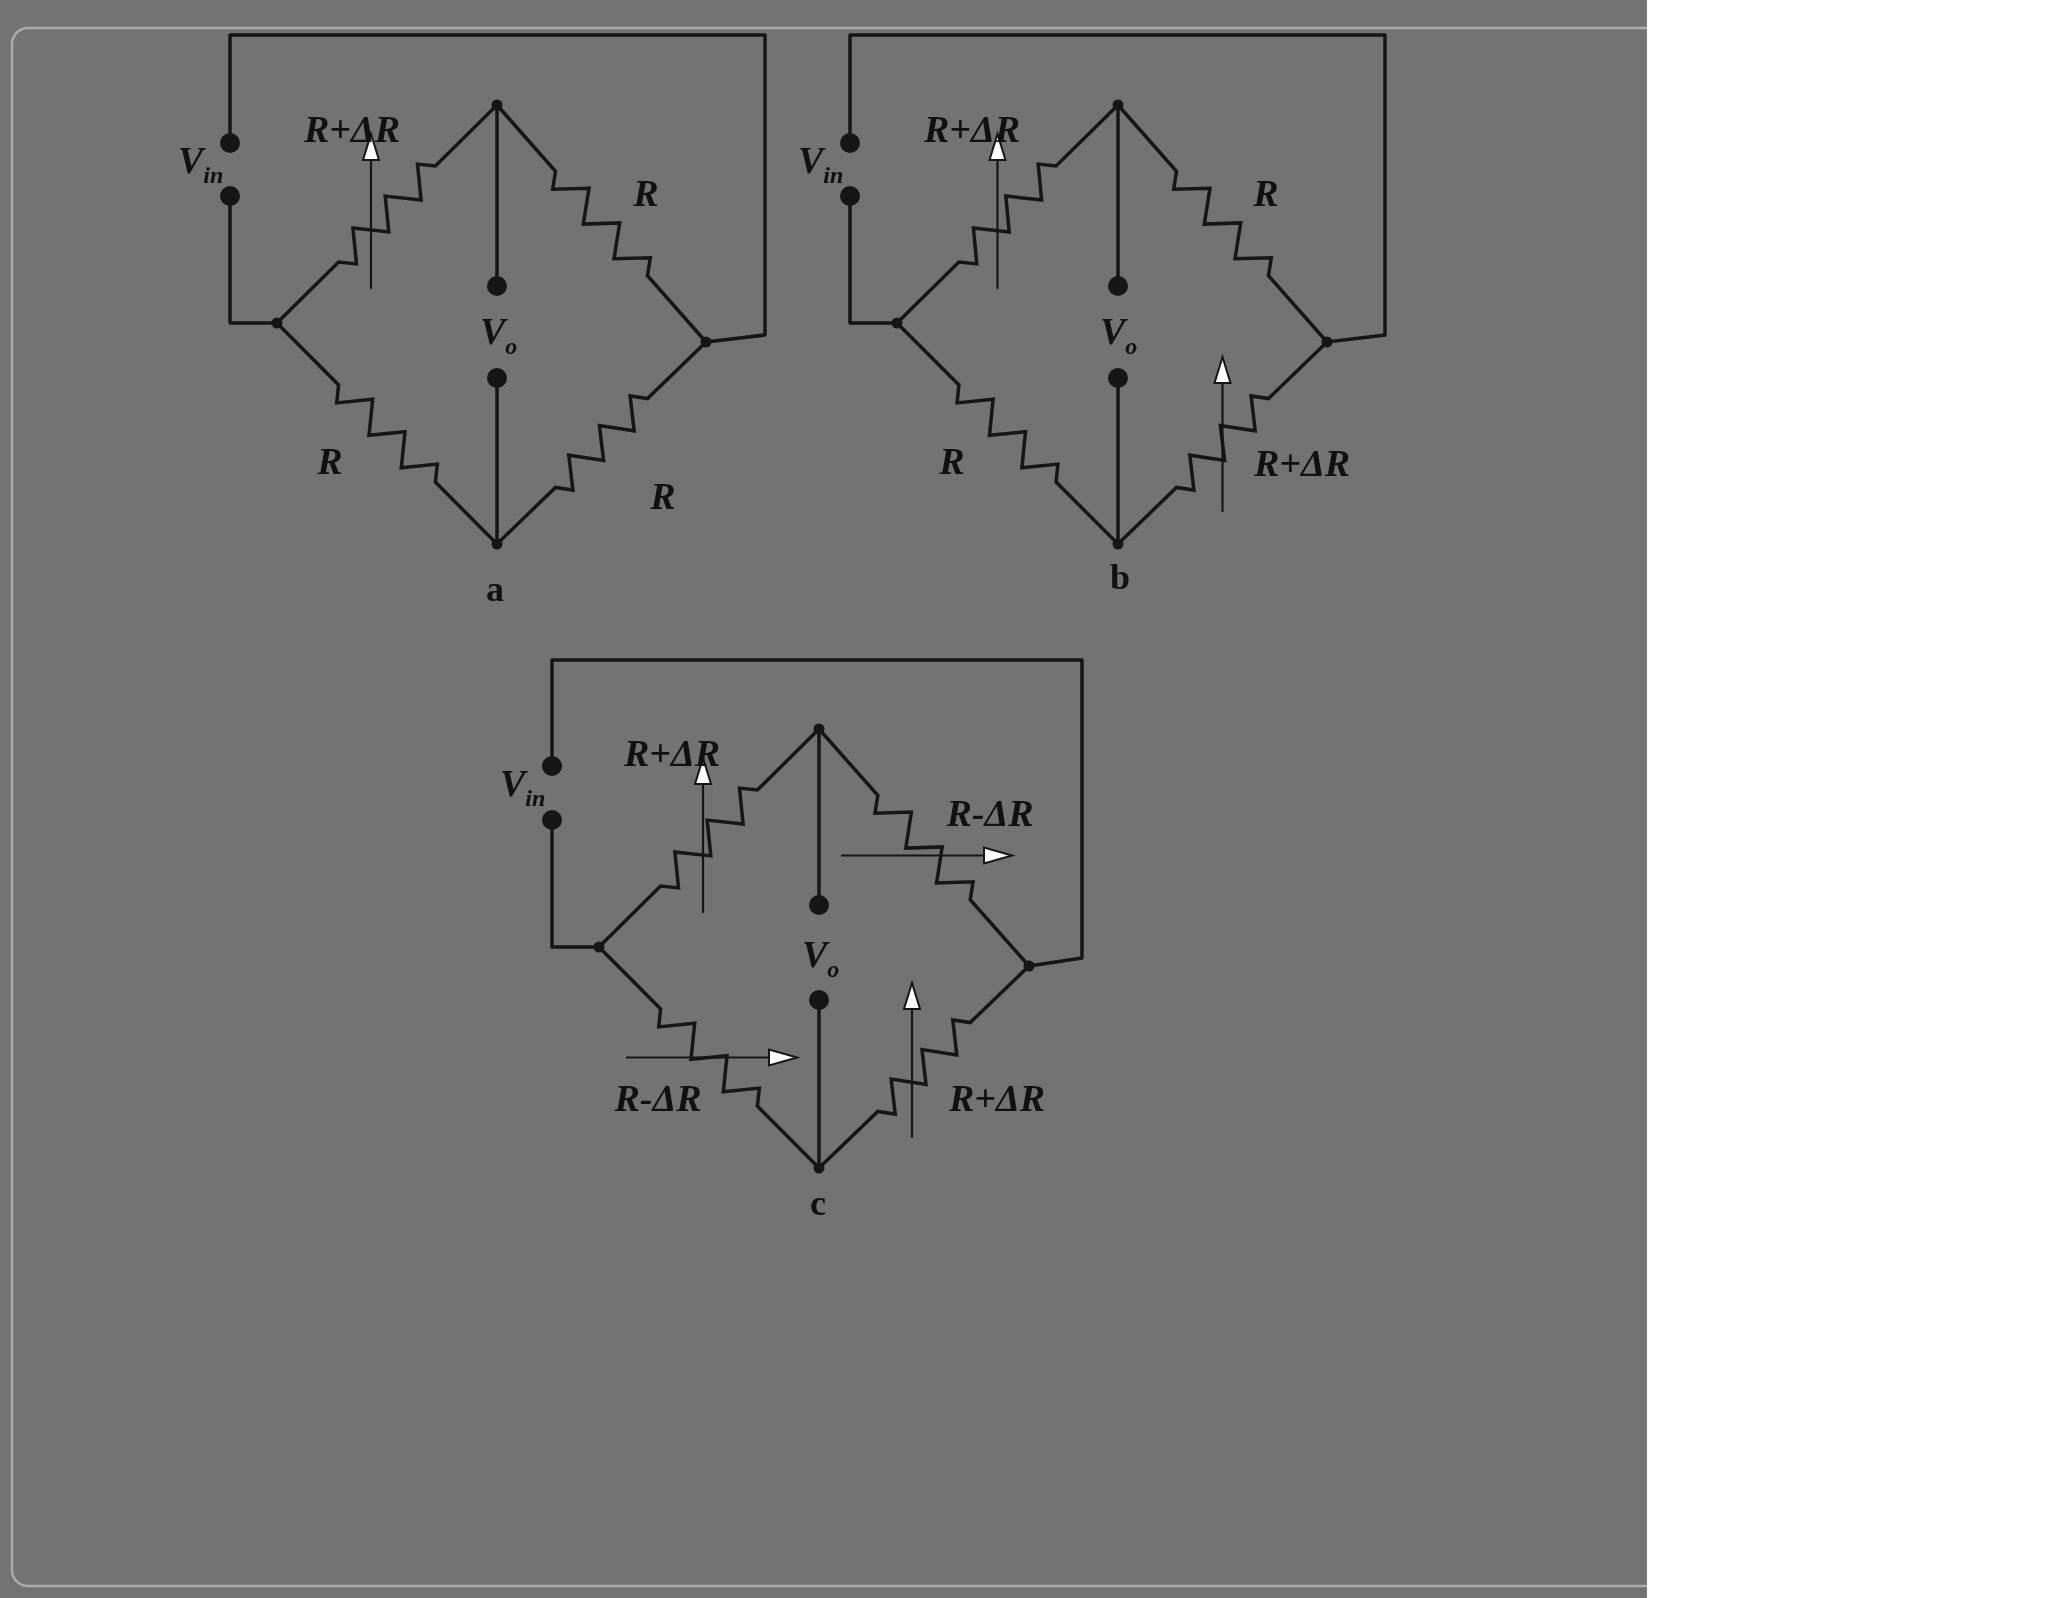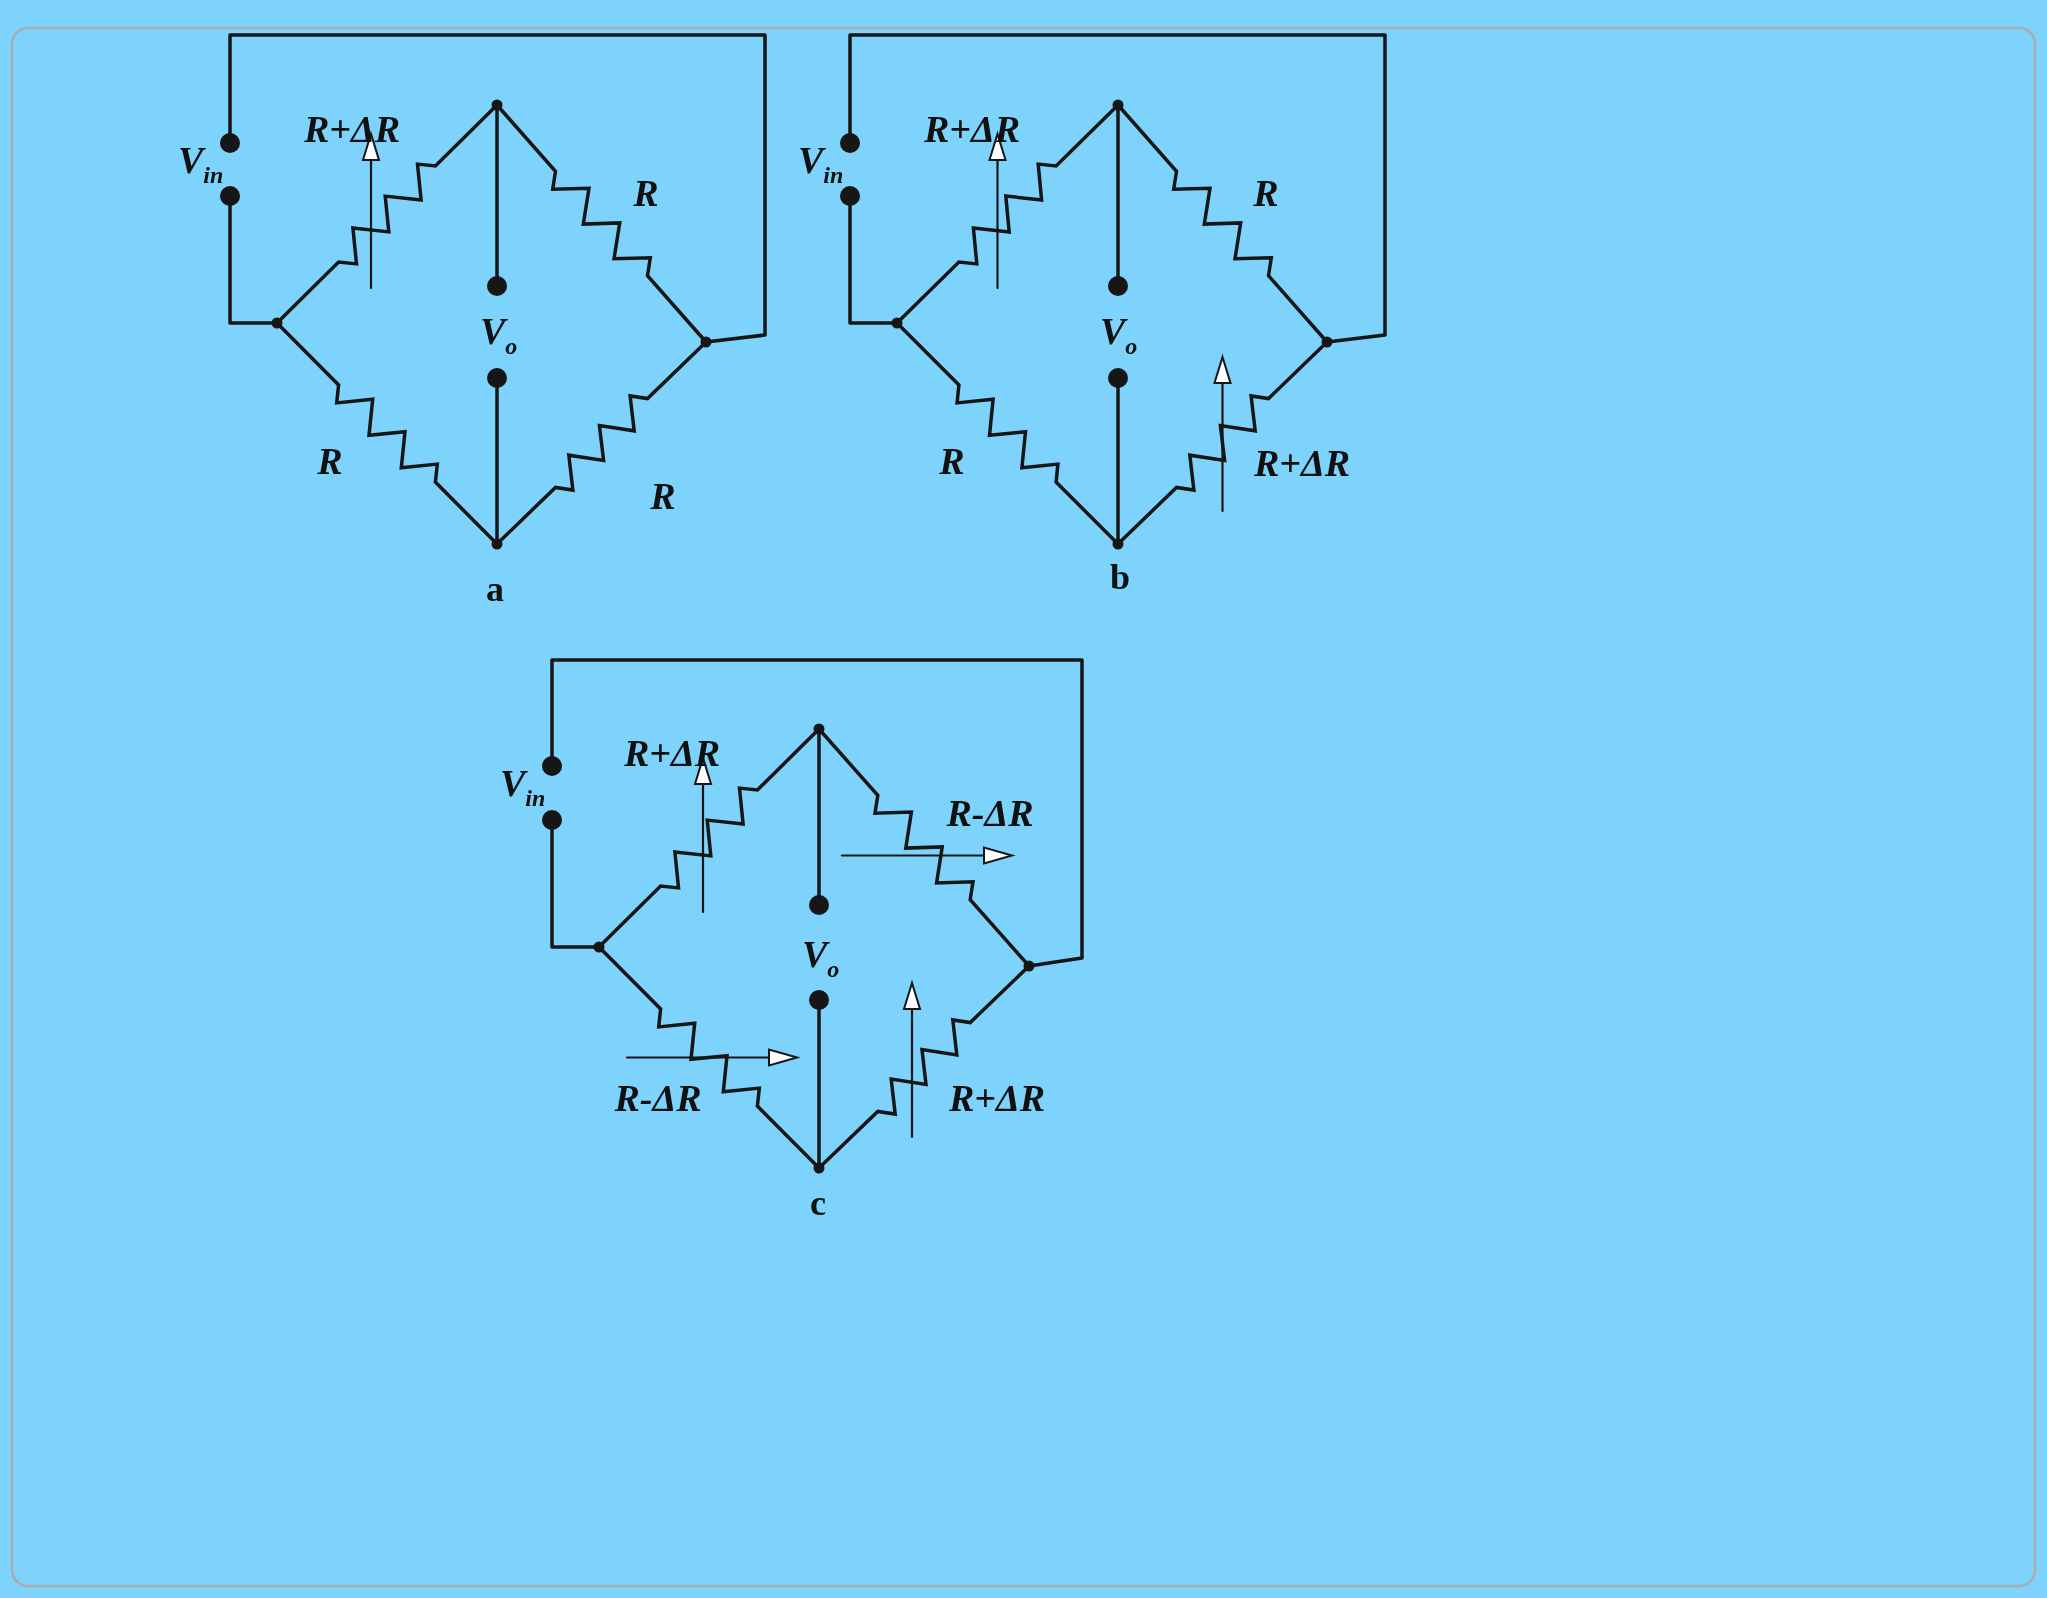--- a/index.html
+++ b/index.html
@@ -1,16 +1,16 @@
 <!DOCTYPE html>
 <html><head>
 <meta charset="utf-8">
 <style>
   html,body{margin:0;padding:0;background:#ffffff;}
-  .stage{position:relative;width:2047px;height:1598px;background:#7dd3fc;overflow:hidden;}
+  .stage{position:relative;width:1647px;height:1598px;background:#737373;overflow:hidden;}
   svg{display:block;}
   text{fill:#111;}
   .vlabel{font-family:"Liberation Serif","DejaVu Serif",serif;font-weight:bold;font-style:italic;font-size:38px;}
   .vlabel .sub{font-size:24px;}
   .rlabel{font-family:"Liberation Serif","DejaVu Serif",serif;font-weight:bold;font-style:italic;font-size:38px;}
   .cap{font-family:"Liberation Serif","DejaVu Serif",serif;font-weight:bold;font-size:36px;}
 </style>
 </head>
 <body>
 

